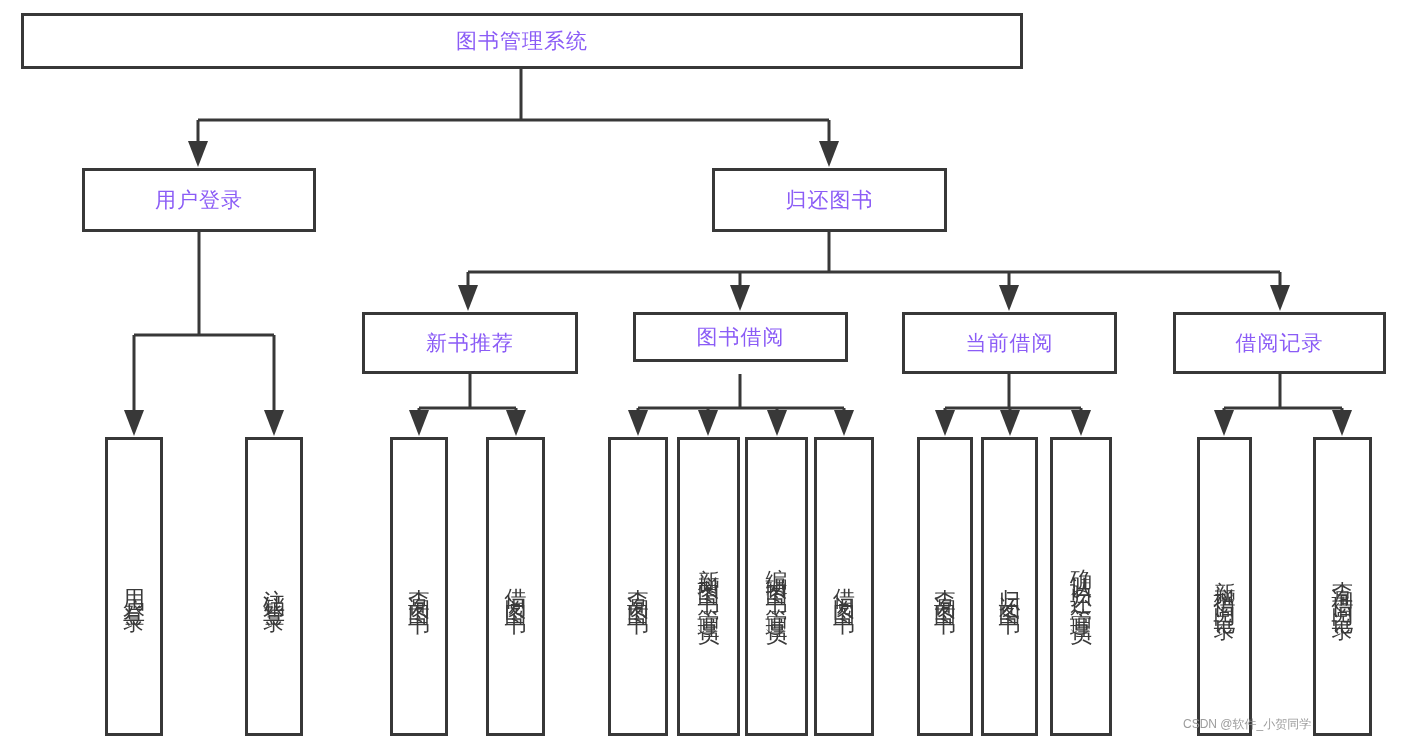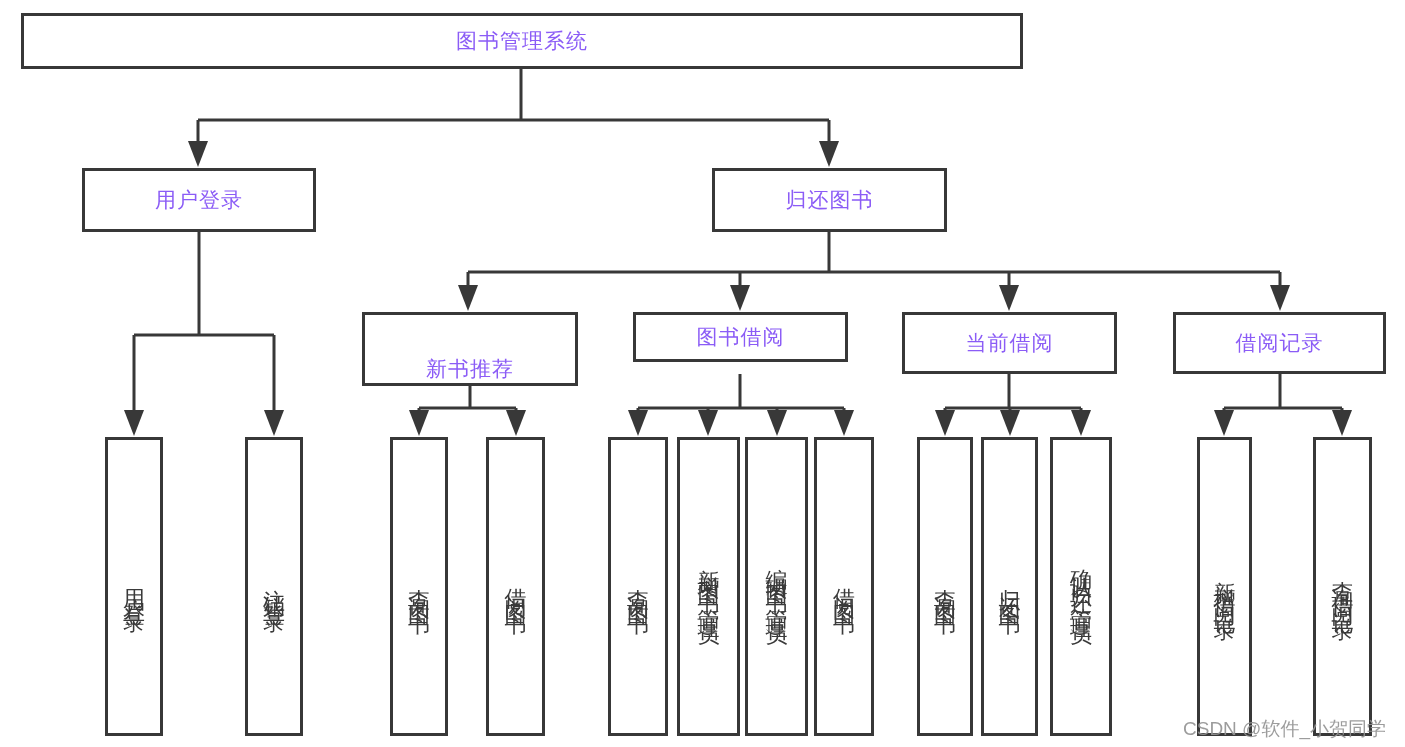--- a/index.html
+++ b/index.html
@@ -49,21 +49,21 @@
     text-orientation: mixed;
     white-space: nowrap;
     font-size: 22px;
     letter-spacing: 8px;
     line-height: 1;
   }
   #watermark {
     position: absolute;
     left: 1183px;
     top: 716px;
-    font-size: 19px;
+    font-size: 12px;
     color: rgba(148,148,148,0.92);
     z-index: 6;
     white-space: nowrap;
   }
 </style>
 </head>
 <body>
 
 <div id="stage">
 
@@ -118,21 +118,21 @@
     <span>图书管理系统</span>
   </div>
 
   <div class="node" style="left:82px; top:168px; width:234px; height:64px;">
     <span>用户登录</span>
   </div>
   <div class="node" style="left:712px; top:168px; width:235px; height:64px;">
     <span>归还图书</span>
   </div>
 
-  <div class="node" style="left:362px; top:312px; width:216px; height:74px;align-items:flex-end;">
+  <div class="node" style="left:362px; top:312px; width:216px; height:62px;">
     <span>新书推荐</span>
   </div>
   <div class="node" style="left:633px; top:312px; width:215px; height:50px;">
     <span>图书借阅</span>
   </div>
   <div class="node" style="left:902px; top:312px; width:215px; height:62px;font-family:Liberation Mono, monospace;">
     <span>当前借阅</span>
   </div>
   <div class="node" style="left:1173px; top:312px; width:213px; height:62px;">
     <span>借阅记录</span>

